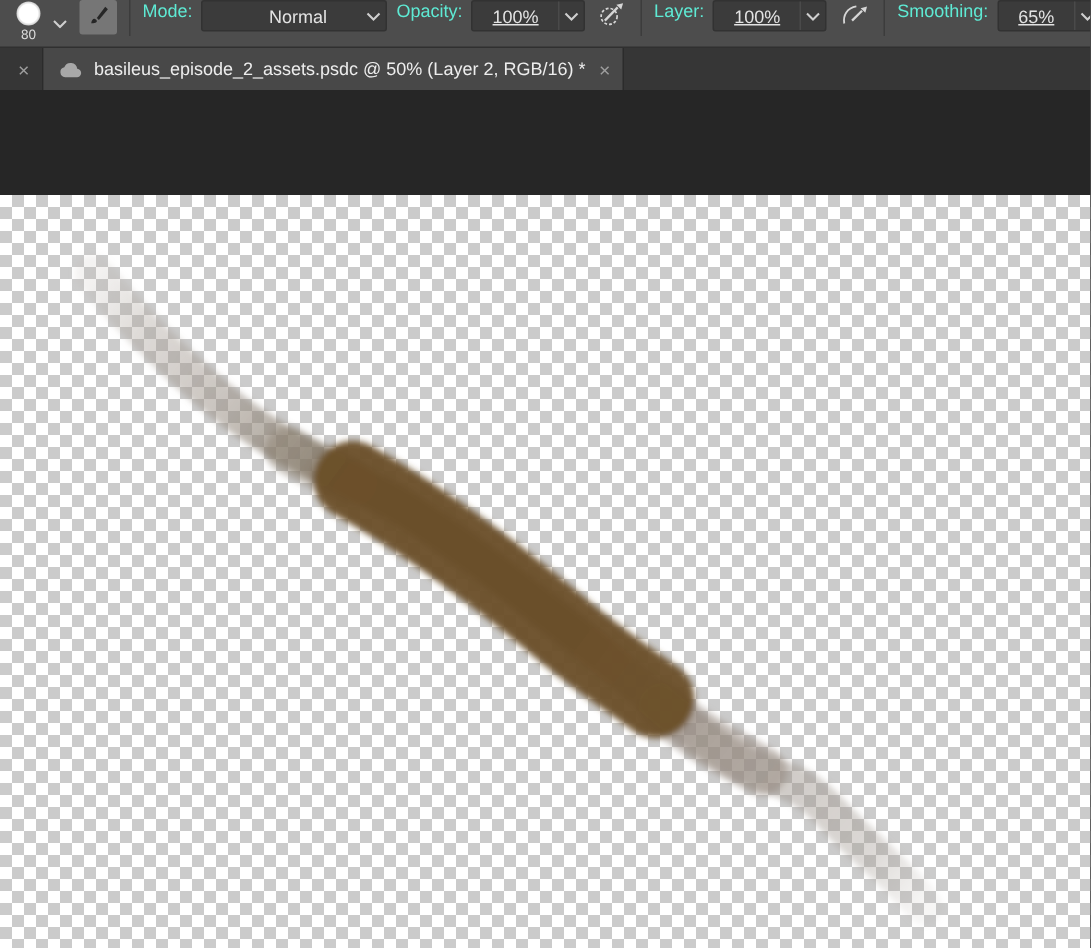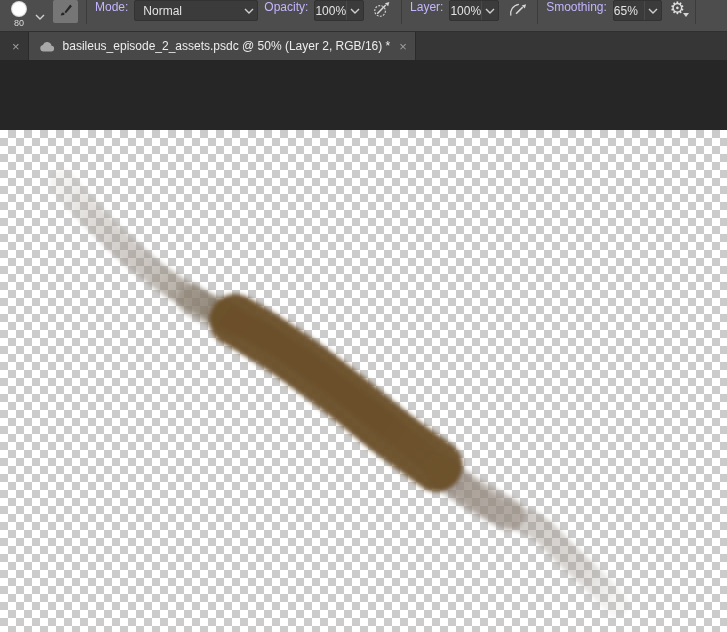--- a/index.html
+++ b/index.html
@@ -10,42 +10,42 @@
     -webkit-font-smoothing:antialiased;
     background:var(--pasteboard,#262626);
   }
   
   .options-bar{
     height:32px;background:var(--options_bar,#4d4d4d);
     display:flex;align-items:flex-start;gap:6px;
     padding:0 4px;border-bottom:1px solid #303030;overflow:hidden;
     white-space:nowrap;
   }
-  .opt-label{font-size:12px;color:#c4b5fd;flex:0 0 auto;}
+  .opt-label{font-size:12px;color:#5eead4;flex:0 0 auto;}
   .sep{width:1px;height:24px;background:#3c3c3c;flex:0 0 auto;margin:0 2px;}
   .preset{display:flex;align-items:center;gap:3px;flex:0 0 auto;cursor:pointer;padding:1px 2px;}
   .brush-col{display:flex;flex-direction:column;align-items:center;width:26px;}
   .brush-dot{
     width:16px;height:16px;border-radius:50%;
     background:radial-gradient(circle,#ffffff 55%,rgba(255,255,255,.55) 78%,rgba(255,255,255,0) 100%);
   }
   .brush-size{font-size:9px;color:#dcdcdc;line-height:10px;margin-top:1px;}
   .panel-btn{
     width:25px;height:23px;border:none;border-radius:2px;background:#767676;
     display:flex;align-items:center;justify-content:center;padding:0;cursor:pointer;flex:0 0 auto;
   }
   .dd{
     display:flex;align-items:center;height:21px;border-radius:2px;
     background:var(--field_bg,#3b3b3b);border:1px solid #323232;flex:0 0 auto;cursor:pointer;
   }
   .dd .val{font-size:12px;color:#e3e3e3;padding:0 8px;}
   .dd.wide{width:124px;}
-  .dd.wide .val{flex:1;}
+  .dd.wide .val{flex:1;margin-left:36px;}
   .dd .chev{width:17px;align-self:stretch;display:flex;align-items:center;justify-content:center;border-left:1px solid #4a4a4a;}
-  .dd.num .val{padding:0 0;min-width:30px;text-align:left;}
+  .dd.num .val{padding:0 13px;min-width:30px;text-align:left;text-decoration:underline;}
   .icon-btn{background:transparent;border:none;padding:0 2px;display:flex;align-items:center;justify-content:center;cursor:pointer;flex:0 0 auto;position:relative;}
   .gear-glyph{font-family:"DejaVu Sans",sans-serif;font-size:17px;color:#e0e0e0;line-height:17px;}
   .gear-caret{position:absolute;right:-2px;bottom:0;width:0;height:0;border-left:3px solid transparent;border-right:3px solid transparent;border-top:4px solid #d5d5d5;}
   
   .tab-bar{height:28px;background:var(--tab_bar,#363636);display:flex;align-items:stretch;overflow:hidden;}
   .tab{
     display:flex;align-items:center;padding:0 8px 0 3px;font-size:12px;color:#b9b9b9;
     border-right:1px solid #2b2b2b;cursor:pointer;flex:0 0 auto;
   }
   .tab.active{background:var(--tab_active,#484848);color:#ededed;padding-left:9px;}

